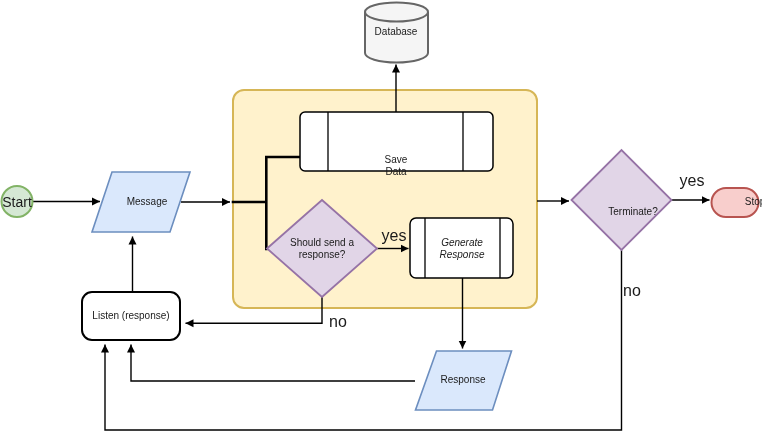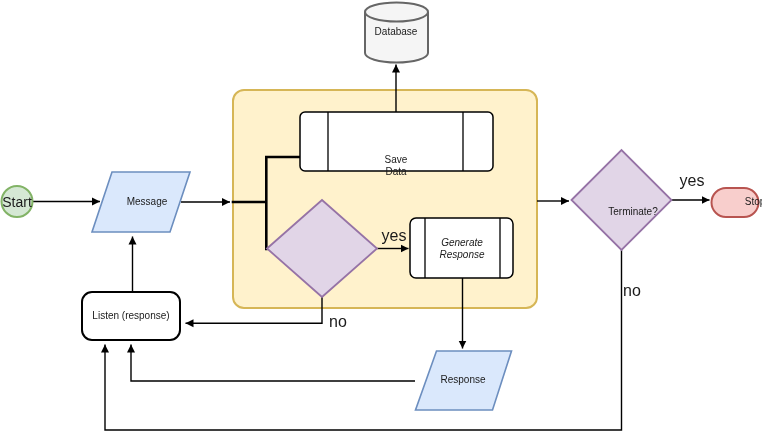--- a/index.html
+++ b/index.html
@@ -96,20 +96,22 @@
     <rect x="82" y="292" width="98" height="48" rx="10" class="shape-proc" style="stroke-width:2"></rect>
 
     <polygon points="436.5,351 511.5,351 492.5,410 415.5,410" class="shape-io"></polygon>
   </svg>
 
   <div class="node-label small" style="left:17px;top:202px;">Start</div>
   <div class="node-label" style="left:141px;top:202px;padding-left:12px;">Message</div>
   <div class="node-label" style="left:396px;top:32px;">Database</div>
   <div class="node-label" style="left:396px;top:141px;margin-top:24px;">Save
 Data</div>
+  <div class="node-label" style="left:322px;top:248px;">Should send a
+response?</div>
   <div class="node-label" style="left:462px;top:248px;font-style:italic;">Generate
 Response</div>
   <div class="node-label" style="left:621px;top:212px;margin-left:12px;">Terminate?</div>
   <div class="node-label" style="left:755px;top:202px;">Stop</div>
   <div class="node-label" style="left:131px;top:316px;">Listen (response)</div>
   <div class="node-label" style="left:463px;top:380px;">Response</div>
 
   <div class="edge-label" style="left:394px;top:236px;">yes</div>
   <div class="edge-label" style="left:338px;top:322px;">no</div>
   <div class="edge-label" style="left:692px;top:181px;">yes</div>

